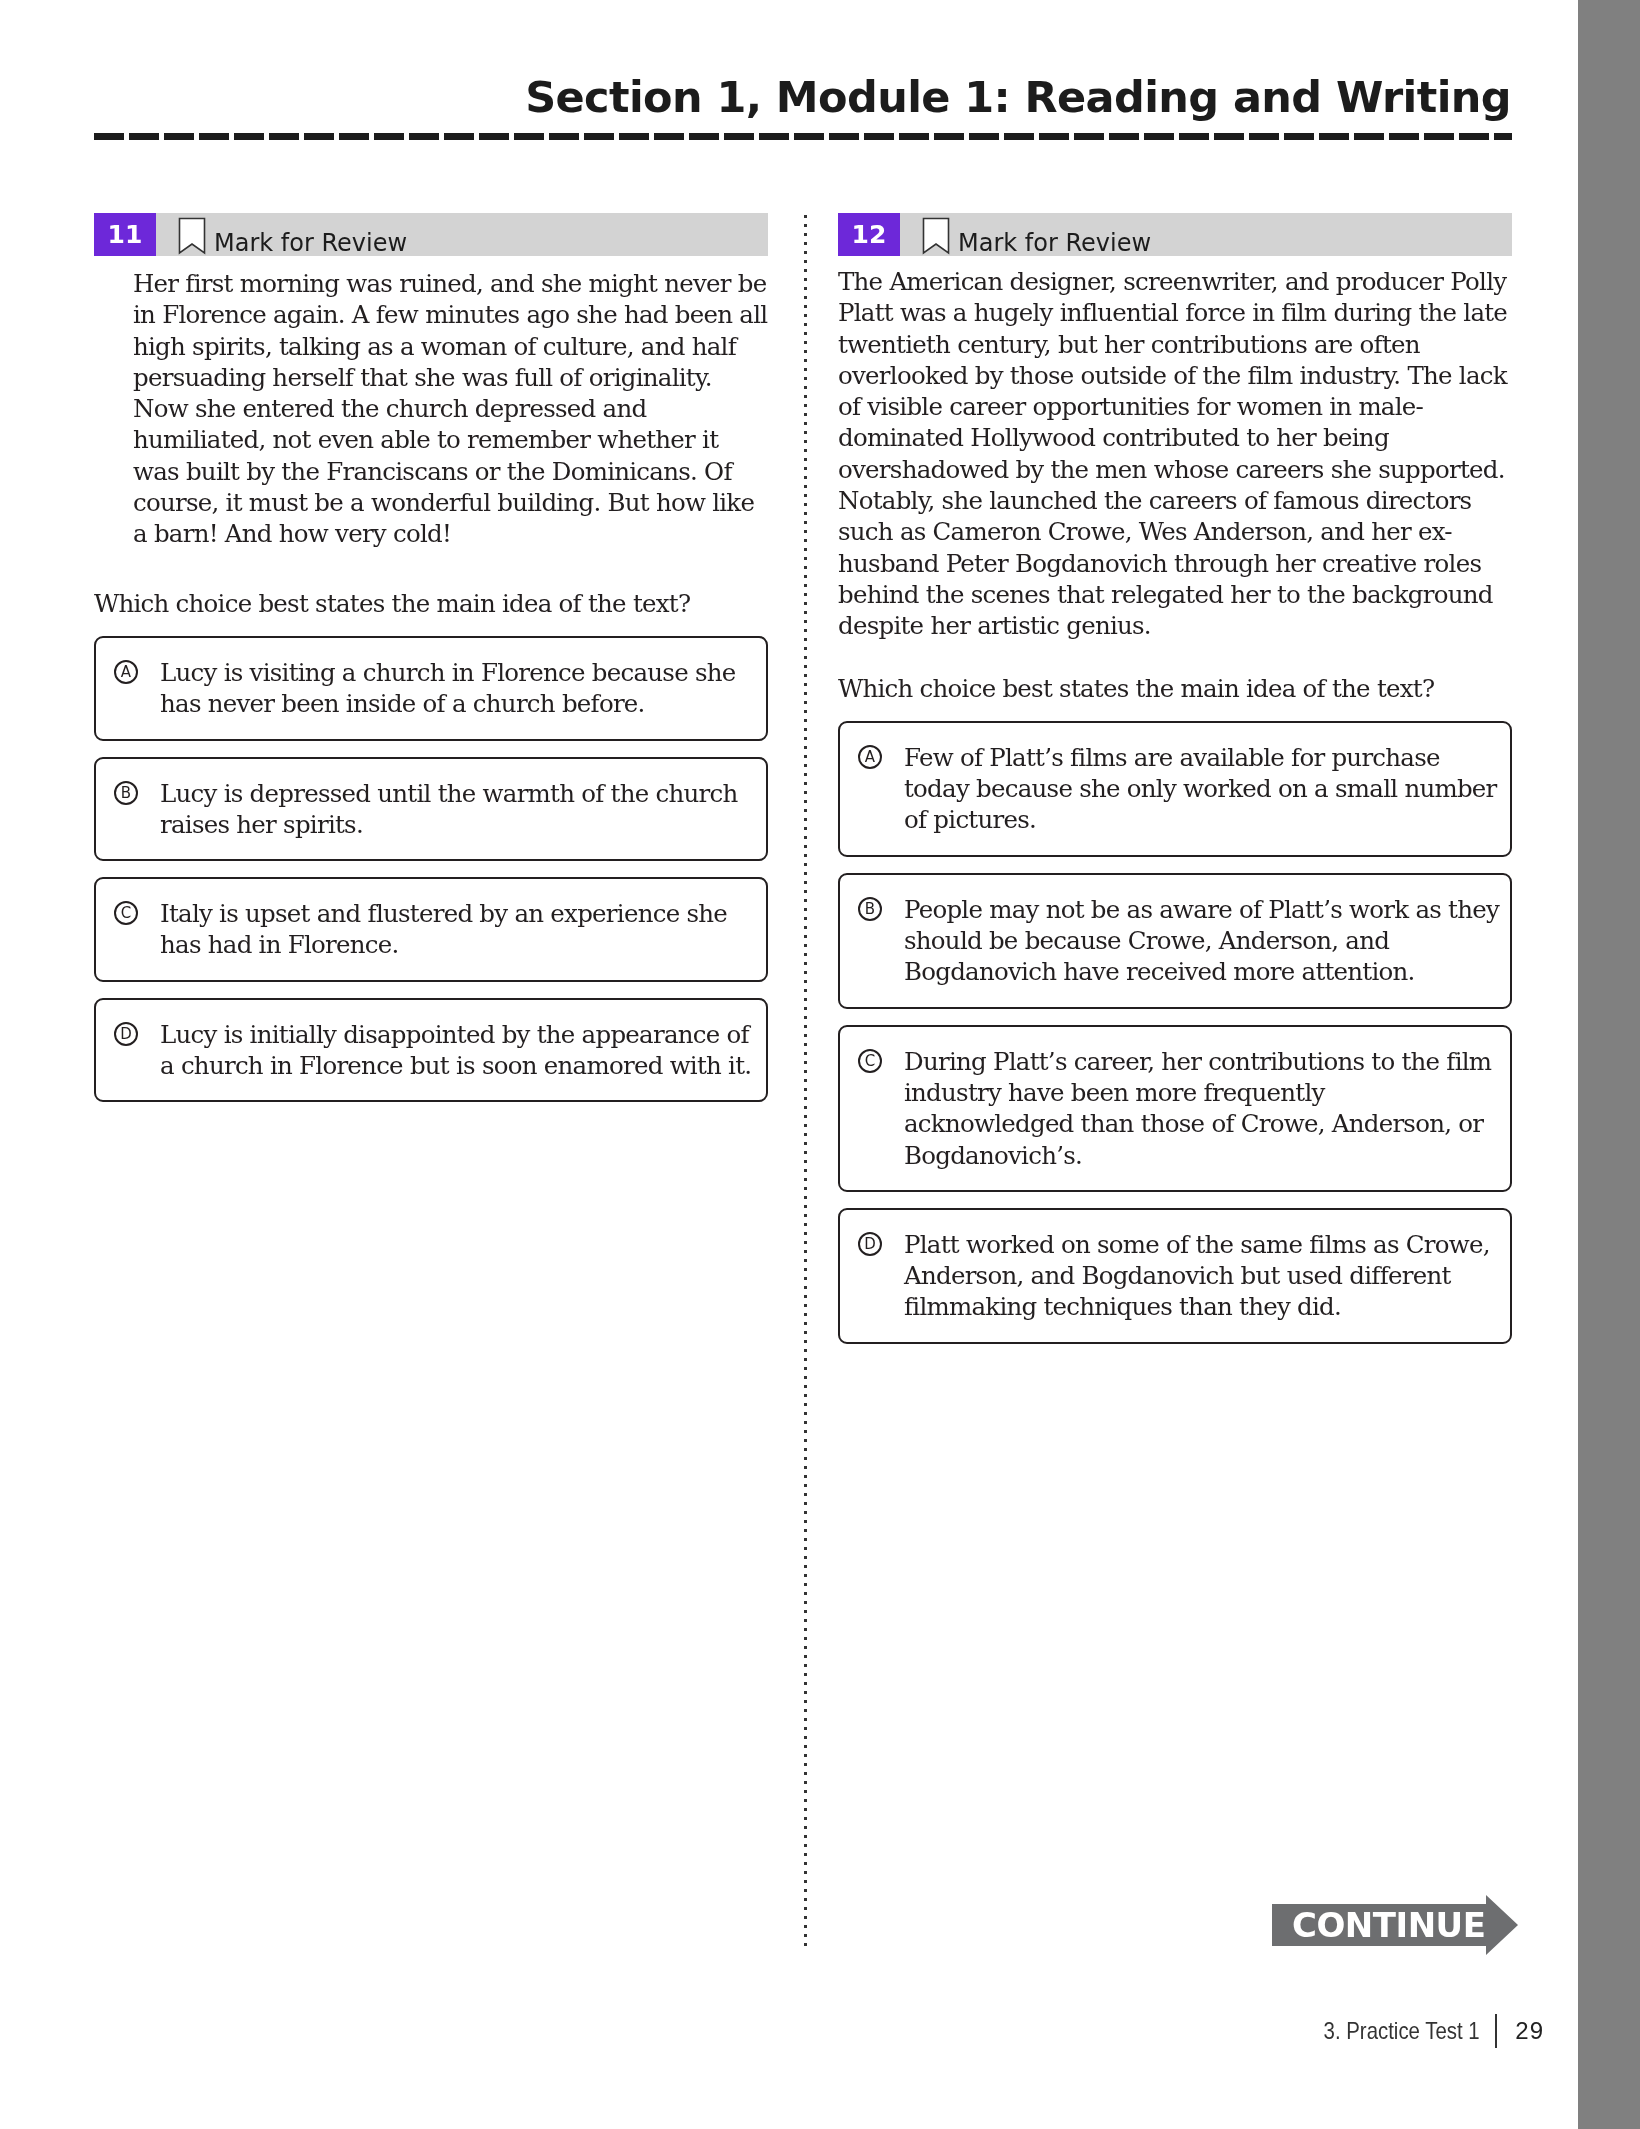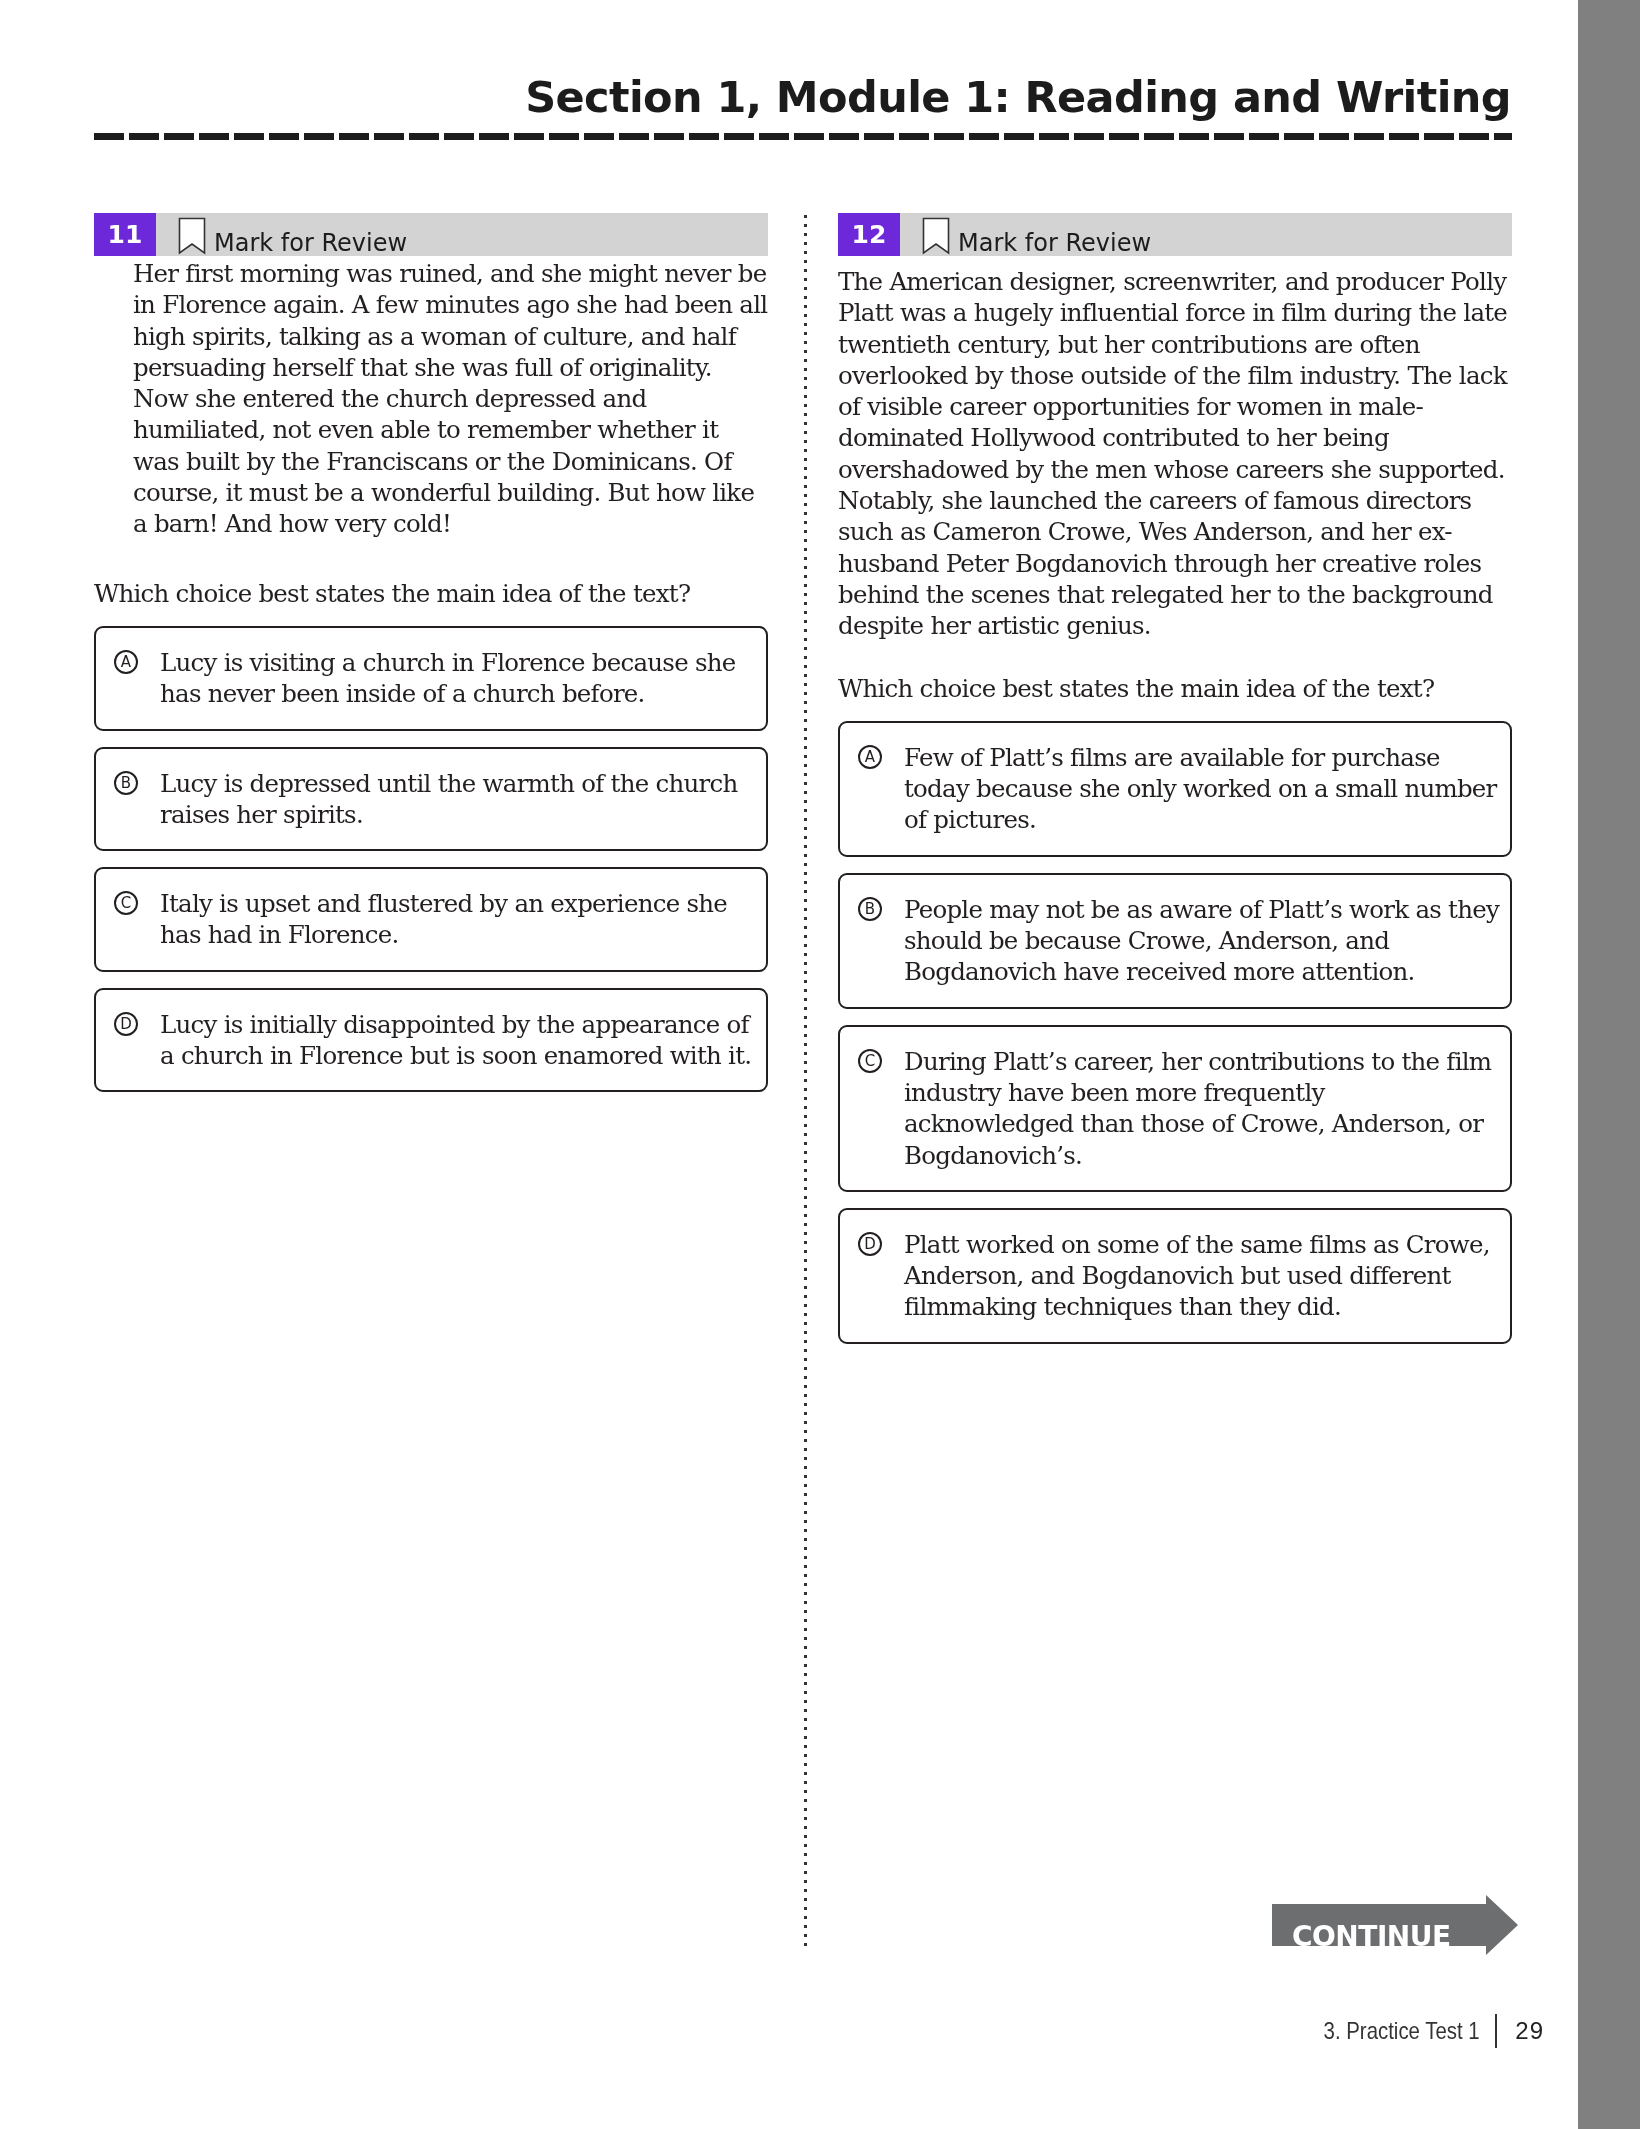--- a/index.html
+++ b/index.html
@@ -12,30 +12,30 @@
   .col.left { left:94px; }
   .col.right { left:838px; }
   .divider { position:absolute; left:804px; top:215px; width:3px; height:1735px;
     background: repeating-linear-gradient(180deg, #333 0 3px, transparent 3px 9px); }
   .qbar { display:flex; align-items:center; height:43px; background:#d3d3d3; }
   .qnum { width:62px; height:43px; background:#6d28d9; color:#fff; font-family:"DejaVu Sans", sans-serif; font-weight:bold; font-size:25px; display:flex; align-items:center; justify-content:center; }
   .bookmark { margin-left:22px; width:30px; height:40px; display:flex; align-items:flex-end; }
   .mark-label { margin-left:6px; font-family:"DejaVu Sans", sans-serif; font-size:24px; color:#1c1c1c;margin-top:16px; }
   .serif { font-family:"DejaVu Serif", serif; font-size:24.5px; line-height:31.3px; letter-spacing:-0.75px; color:#231f20; }
   .intro { margin-top:10px; }
-  .excerpt { margin-top:2px; margin-left:39px; }
+  .excerpt { margin-top:12px; margin-left:39px; }
   .prompt { margin-top:38px; }
   .prompt.r { margin-top:31px; }
   .choices { margin-top:17px; }
   .choice { border:2.5px solid #231f20; border-radius:9px; padding:19px 10px 19px 18px; display:flex; align-items:flex-start; margin-bottom:16px; box-sizing:border-box; }
   .letter { flex:0 0 auto; width:24px; height:24px; border:2px solid #231f20; border-radius:50%; font-family:"DejaVu Sans", sans-serif; font-size:15px; display:flex; align-items:center; justify-content:center; margin-top:3px; margin-right:22px; box-sizing:border-box; }
   .choice-text { flex:1; }
   .continue { position:absolute; left:1272px; top:1895px; width:248px; height:60px; }
   .continue svg { position:absolute; left:0; top:0; }
-  .continue-label { position:absolute; left:20px; top:10px; font-family:"DejaVu Sans", sans-serif; font-weight:bold; font-size:28px; color:#fff; letter-spacing:-0.5px;margin-top:15px; }
+  .continue-label { position:absolute; left:20px; top:10px; font-family:"DejaVu Sans", sans-serif; font-weight:bold; font-size:34px; color:#fff; letter-spacing:-0.5px; }
   .footer { position:absolute; right:96px; top:2014px; display:flex; align-items:center; font-family:"Liberation Sans", sans-serif; }
   .footer-chapter { font-size:24px; color:#333; transform:scaleX(0.85); transform-origin:right center; }
   .footer-sep { width:2px; height:34px; background:#333; margin:0 18px 0 16px; }
   .footer-page { font-size:24px; font-weight:normal; color:#222; letter-spacing:1px; }
 </style>
 </head>
 <body>
 
 <div class="sidebar-band"></div>
 

